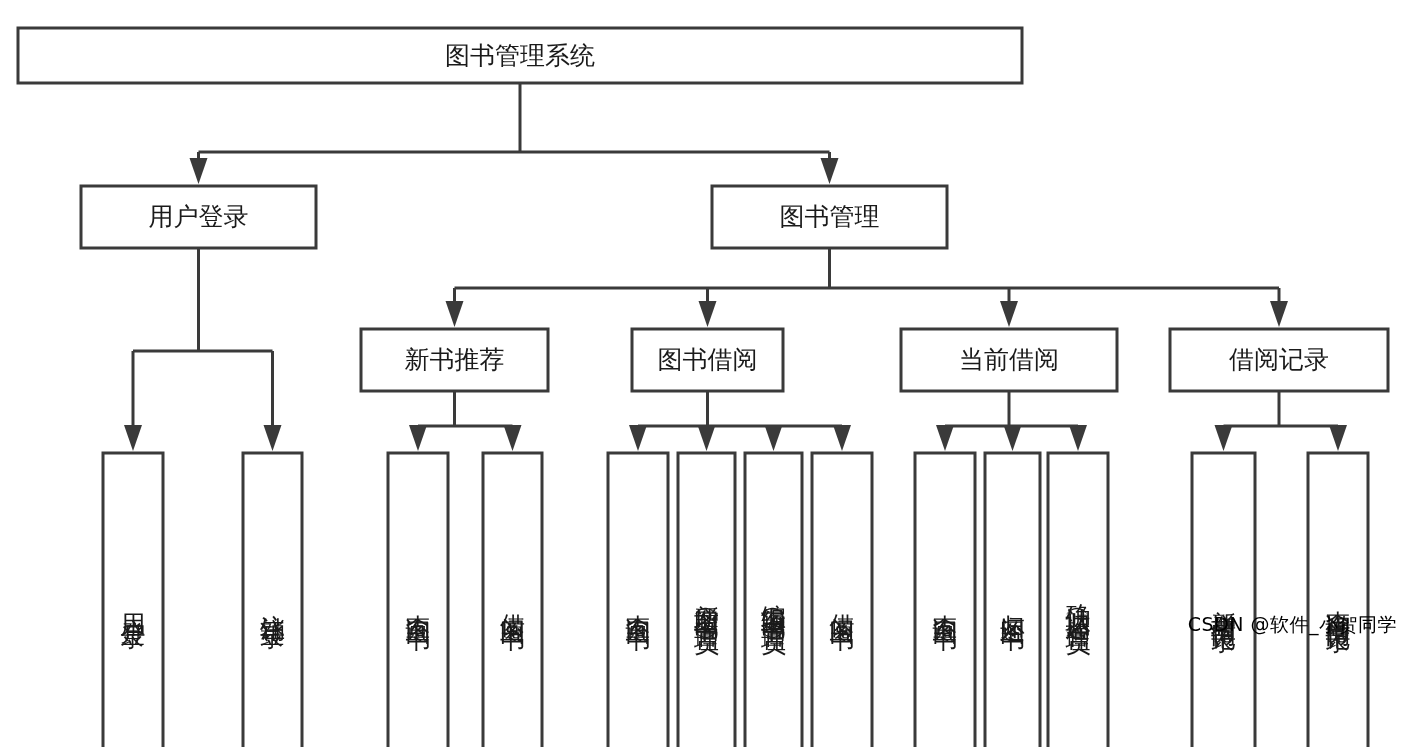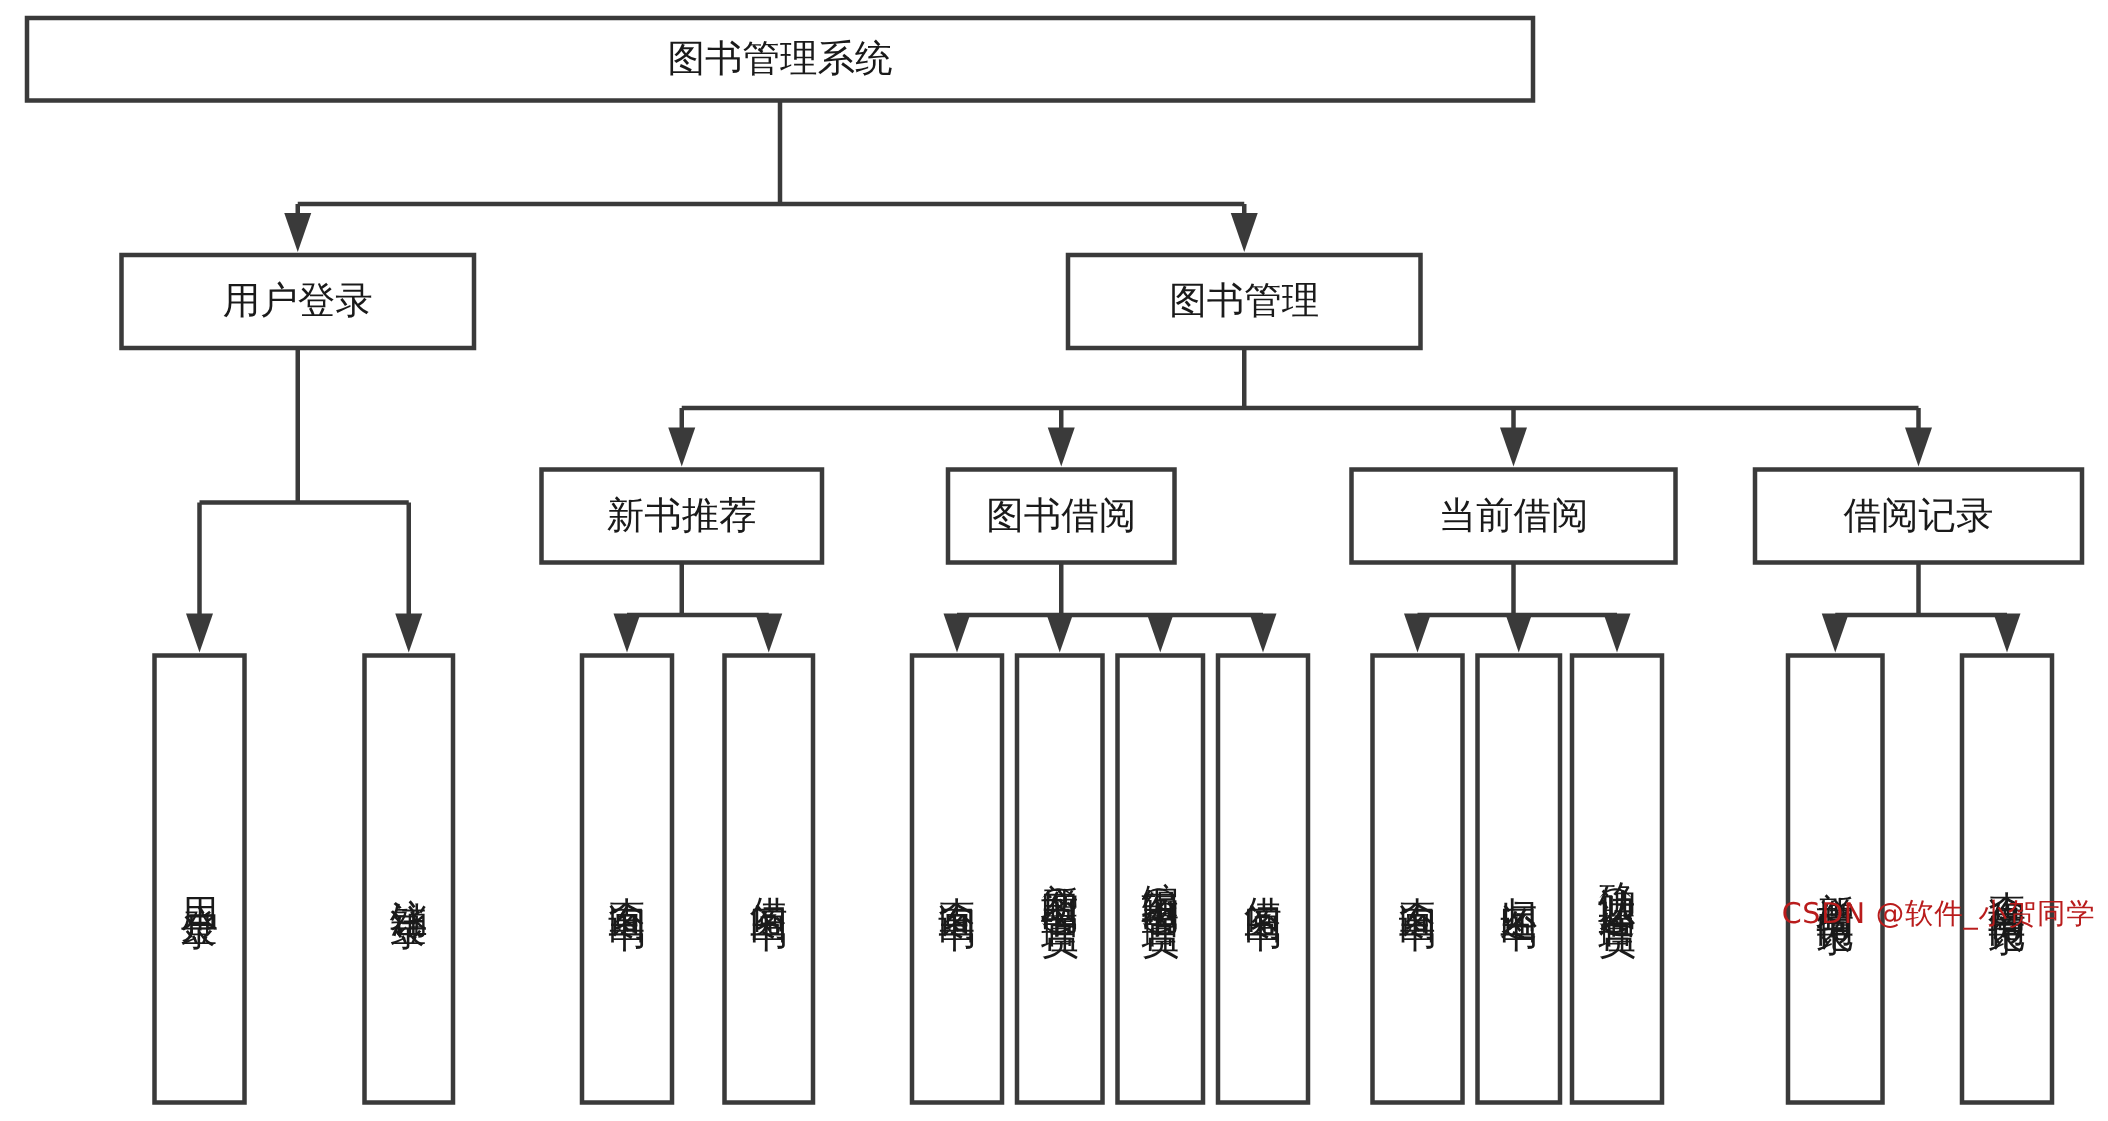--- a/index.html
+++ b/index.html
@@ -10,21 +10,21 @@
   body {
     width: 1405px;
     height: 747px;
     position: relative;
     font-family: "DejaVu Sans", "Liberation Sans", sans-serif;
     overflow: hidden;
   }
   #diagram-root {
     position: absolute;
     left: 0;
-    top: 0;
+    top: 16px;
     width: 1405px;
     height: 628px;
   }
   .node-box {
     fill: #ffffff;
     stroke: #3a3a3a;
     stroke-width: 3;
   }
   .leaf-box {
     fill: #ffffff;
@@ -63,21 +63,21 @@
     letter-spacing: 4px;
     color: #1a1a1a;
     white-space: nowrap;
   }
   #watermark {
     position: absolute;
     right: 8px;
     bottom: 6px;
     font-family: "DejaVu Sans", "Liberation Sans", sans-serif;
     font-size: 19px;
-    color: #b91c1c;
+    color: #000000;
     letter-spacing: 0.5px;
     white-space: nowrap;
   }
 </style>
 </head>
 <body>
 
 <div id="diagram-root">
 
   <svg id="diagram-svg" width="1405" height="747" viewBox="0 0 1405 747" xmlns="http://www.w3.org/2000/svg">

